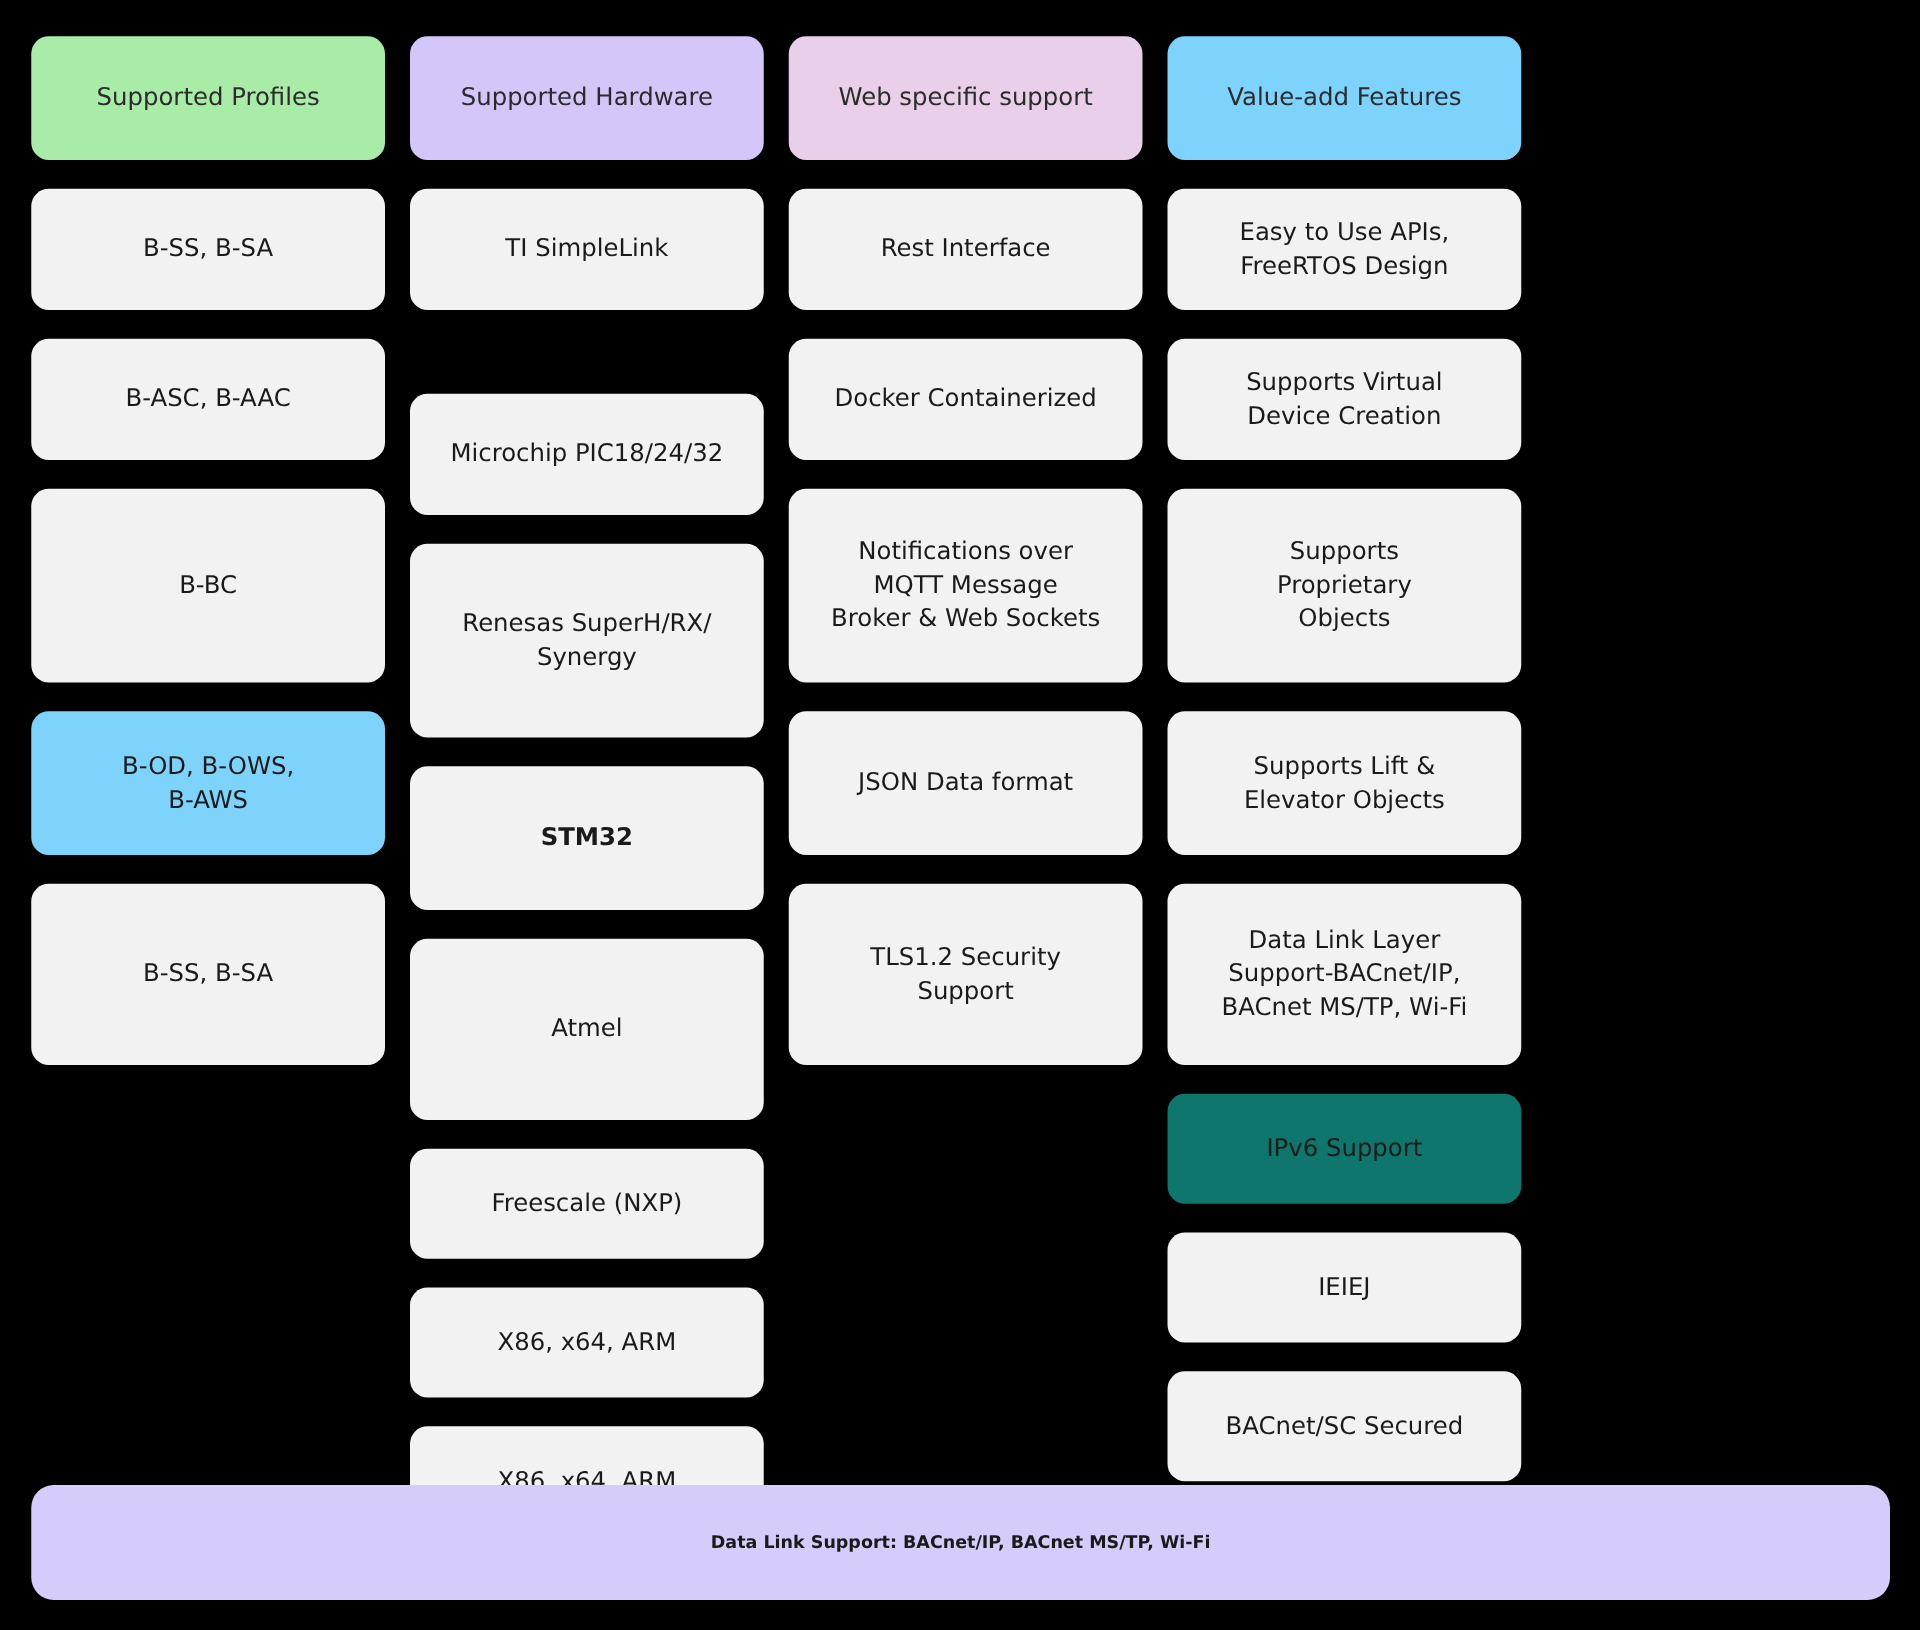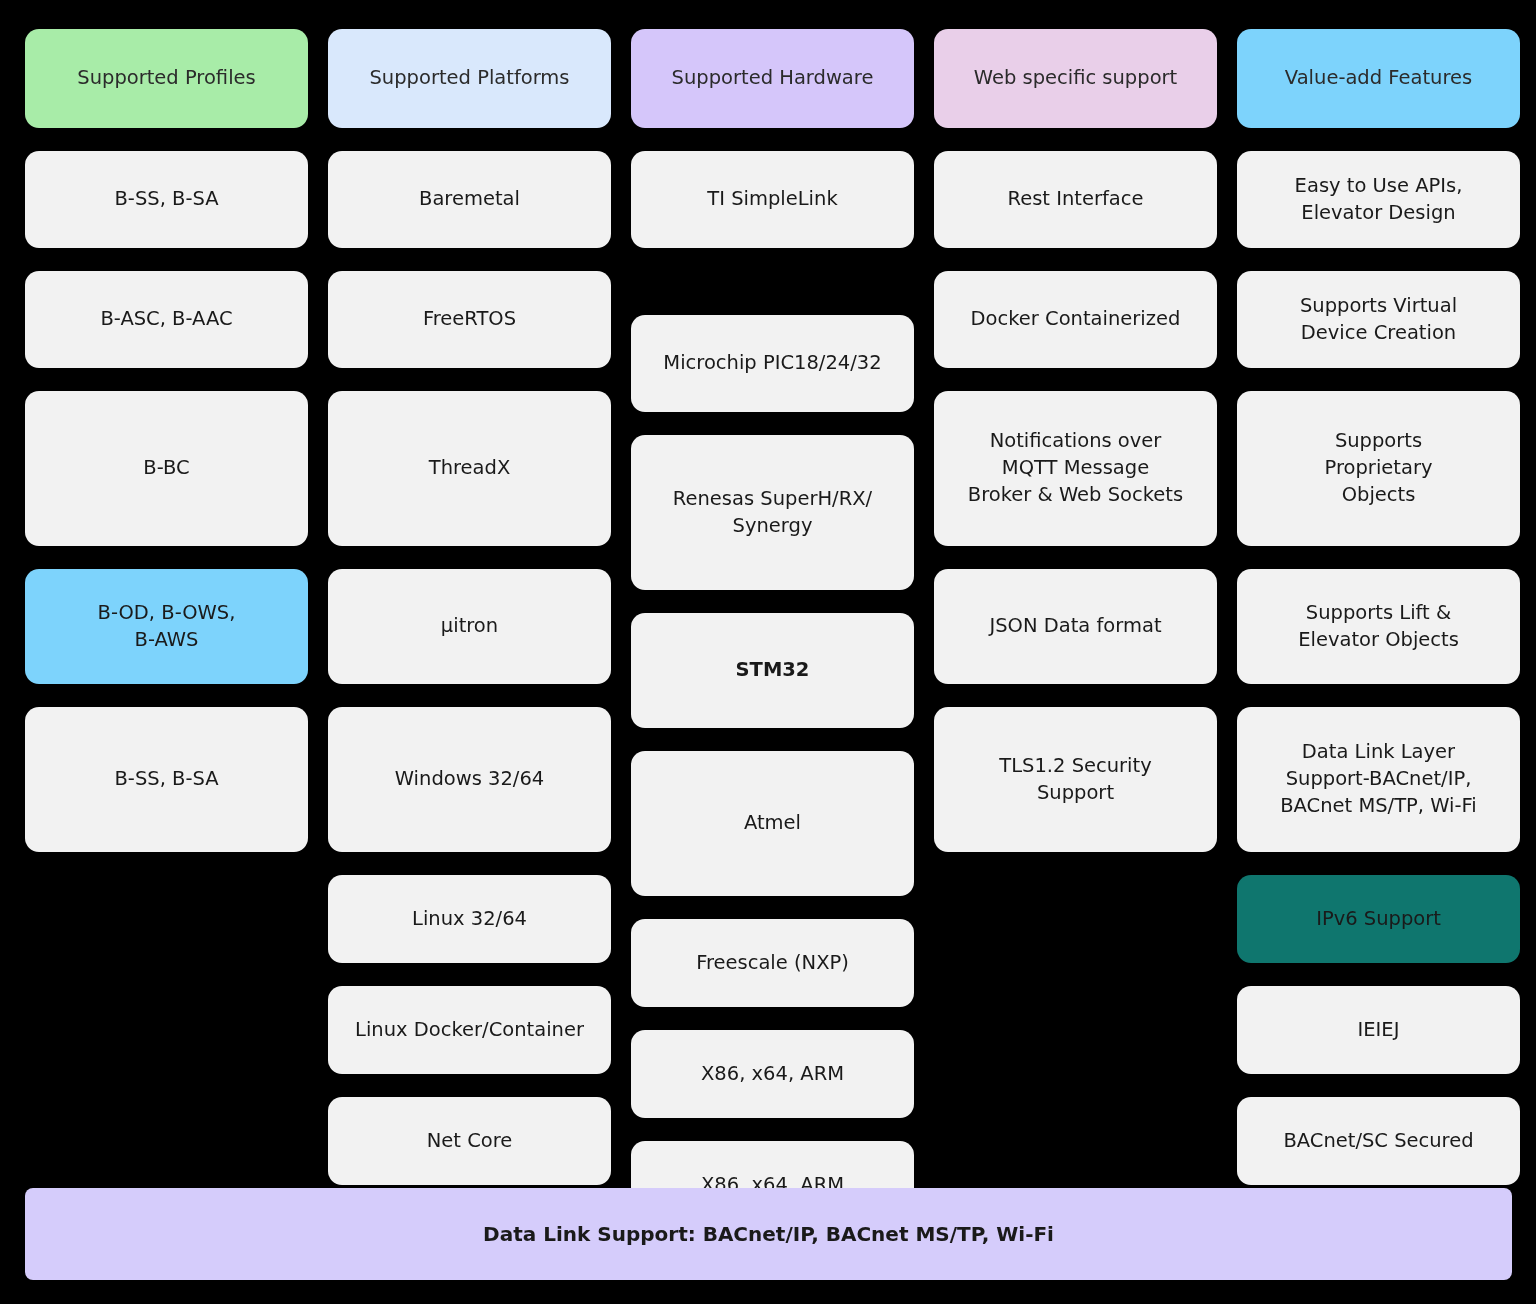--- a/index.html
+++ b/index.html
@@ -61,28 +61,28 @@
   .cell.h-115 { height: 115px; }
   .cell.h-145 { height: 145px; }
   .cell.h-88  { height: 88px; }
 
   .banner {
     position: absolute;
     left: 25px;
     top: 1188px;
     width: 1487px;
     height: 92px;
-    border-radius: 8px;
+    border-radius: 18px;
     background: #d5ccfb;
     color: #1a1a1a;
     display: flex;
     align-items: center;
     justify-content: center;
     text-align: center;
-    font-size: 20px;
+    font-size: 14px;
     font-weight: 600;
     box-sizing: border-box;
   }
 </style>
 </head>
 <body>
 
 <div id="board" style="background: rgb(0, 0, 0);">
 
   <div class="grid">
@@ -90,31 +90,20 @@
     <div class="column">
       <div class="cell header h-99" style="background: rgb(168, 236, 168);">Supported Profiles</div>
       <div class="cell h-97" style="background: rgb(242, 242, 242);">B-SS, B-SA</div>
       <div class="cell h-97" style="background: rgb(242, 242, 242);">B-ASC, B-AAC</div>
       <div class="cell h-155" style="background: rgb(242, 242, 242);">B-BC</div>
       <div class="cell h-115" style="background: #7dd3fc;">B-OD, B-OWS,
 B-AWS</div>
       <div class="cell h-145" style="background: rgb(242, 242, 242);">B-SS, B-SA</div>
     </div>
 
-    <div class="column">
-      <div class="cell header h-99" style="background: rgb(217, 232, 252);">Supported Platforms</div>
-      <div class="cell h-97" style="background: rgb(242, 242, 242);">Baremetal</div>
-      <div class="cell h-97" style="background: rgb(242, 242, 242);">FreeRTOS</div>
-      <div class="cell h-155" style="background: rgb(242, 242, 242);">ThreadX</div>
-      <div class="cell h-115" style="background: rgb(242, 242, 242);">µitron</div>
-      <div class="cell h-145" style="background: rgb(242, 242, 242);">Windows 32/64</div>
-      <div class="cell h-88" style="background: rgb(242, 242, 242);">Linux 32/64</div>
-      <div class="cell h-88" style="background: rgb(242, 242, 242);">Linux Docker/Container</div>
-      <div class="cell h-88" style="background: rgb(242, 242, 242);">Net Core</div>
-    </div>
 
     <div class="column">
       <div class="cell header h-99" style="background: rgb(213, 198, 250);">Supported Hardware</div>
       <div class="cell h-97" style="background: rgb(242, 242, 242);">TI SimpleLink</div>
       <div class="cell h-97" style="background: rgb(242, 242, 242); margin-top: 44px;">Microchip PIC18/24/32</div>
       <div class="cell h-155" style="background: rgb(242, 242, 242);">Renesas SuperH/RX/
 Synergy</div>
       <div class="cell h-115" style="background: rgb(242, 242, 242); font-weight: bold;">STM32</div>
       <div class="cell h-145" style="background: rgb(242, 242, 242);">Atmel</div>
       <div class="cell h-88" style="background: rgb(242, 242, 242);">Freescale (NXP)</div>
@@ -130,21 +119,21 @@
 MQTT Message
 Broker &amp; Web Sockets</div>
       <div class="cell h-115" style="background: rgb(242, 242, 242);">JSON Data format</div>
       <div class="cell h-145" style="background: rgb(242, 242, 242);">TLS1.2 Security
 Support</div>
     </div>
 
     <div class="column">
       <div class="cell header h-99" style="background: #7dd3fc;">Value-add Features</div>
       <div class="cell h-97" style="background: rgb(242, 242, 242);">Easy to Use APIs,
-Elevator Design</div>
+FreeRTOS Design</div>
       <div class="cell h-97" style="background: rgb(242, 242, 242);">Supports Virtual
 Device Creation</div>
       <div class="cell h-155" style="background: rgb(242, 242, 242);">Supports
 Proprietary
 Objects</div>
       <div class="cell h-115" style="background: rgb(242, 242, 242);">Supports Lift &amp;
 Elevator Objects</div>
       <div class="cell h-145" style="background: rgb(242, 242, 242);">Data Link Layer
 Support-BACnet/IP,
 BACnet MS/TP, Wi-Fi</div>

